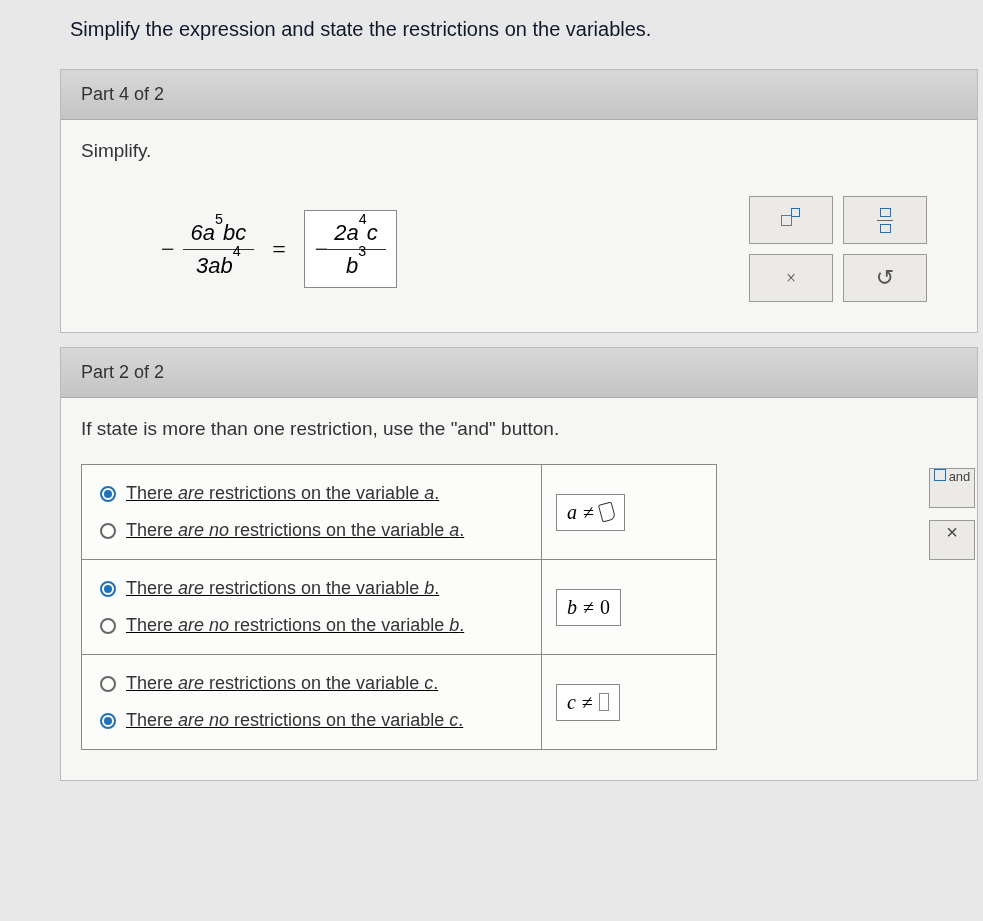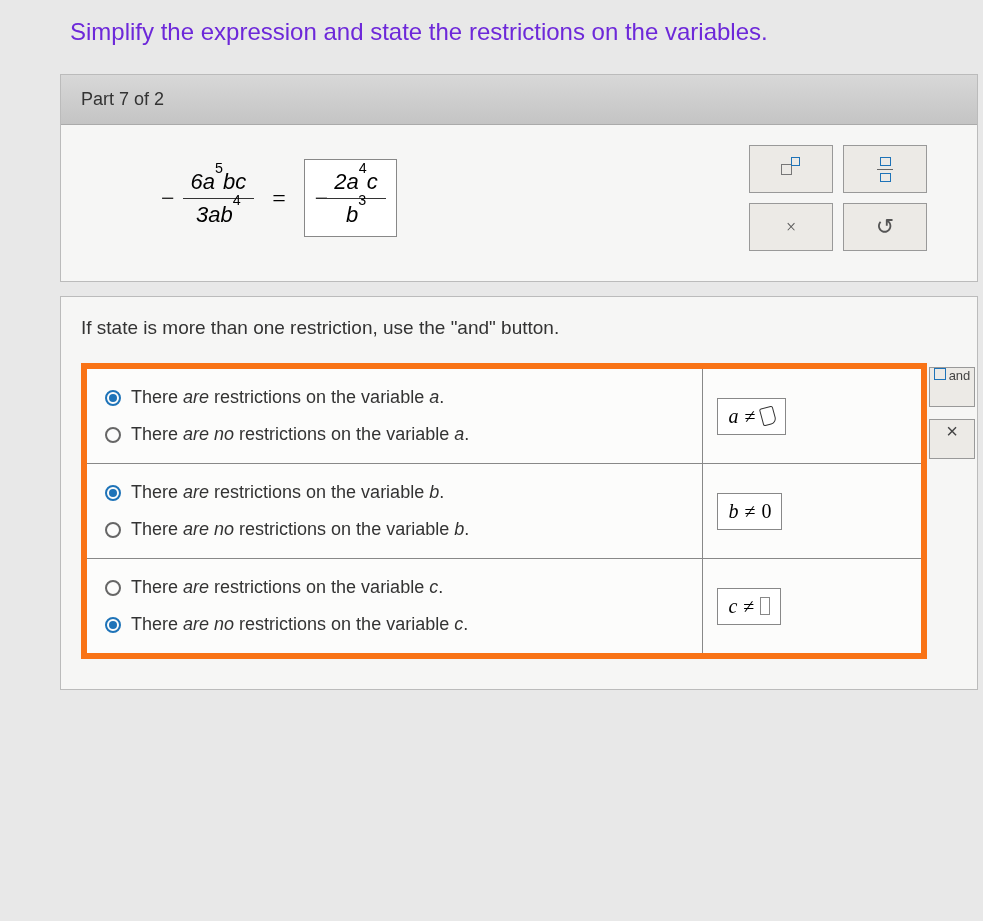--- a/index.html
+++ b/index.html
@@ -9,22 +9,22 @@
     font-family: Arial, Helvetica, sans-serif;
     background: #e8e8e8;
     width: 983px;
     height: 921px;
     overflow: hidden;
   }
   .container {
     padding: 18px 0 0 60px;
   }
   .question-title {
-    font-size: 24px;
-    color: #6d28d9;
+    font-size: 20px;
+    color: #0f172a;
     margin-bottom: 28px;
     padding-left: 10px;
   }
   .part-block {
     background: #fafafa;
     border: 1px solid #bbb;
     margin-bottom: 14px;
     width: 918px;
   }
   .part-header {
@@ -93,23 +93,24 @@
   }
   .tiny-box { display:inline-block; width:11px; height:11px; border:1.5px solid #777; }
   .tiny-box-sup { display:inline-block; width:9px; height:9px; border:1.5px solid #1e73b8; position:relative; top:-8px; left:-1px;}
   .mini-frac { display:inline-flex; flex-direction:column; align-items:center; line-height:0; gap:3px;}
   .mini-frac .mb { width:11px; height:9px; border:1.5px solid #1e73b8; }
   .mini-frac .mbar { width:16px; border-top:1.5px solid #666; }
   .undo-arrow { font-size:22px; color:#555; }
   
   .instr { font-size: 19px; color: #333; margin-bottom: 24px; }
   .restrict-table {
-    border: 6px solid #f97316;
+    border: 1px solid #f97316;
     border-collapse: collapse;
-    width: 846px;
+    width: 636px;
+    text-decoration: underline;
   }
   .restrict-table td {
     border: 1px solid #888;
     padding: 10px 14px;
     vertical-align: middle;
     background: #fcfcfb;
   }
   .restrict-table td.left { width: 560px; }
   .restrict-table td.right { width: 200px; text-align:left; }
   .opt-row {
@@ -159,22 +160,23 @@
   .sb-box { width:12px; height:12px; border:1.5px solid #1e73b8; margin-right:3px;}
   .part2-body { position: relative; }
 </style>
 </head>
 <body>
 
 <div class="container">
   <div class="question-title">Simplify the expression and state the restrictions on the variables.</div>
 
   <div class="part-block">
-    <div class="part-header">Part 7 of 2</div>
+    <div class="part-header">Part 4 of 2</div>
     <div class="part-body">
+      <div class="simplify-label">Simplify.</div>
       <div class="eqrow">
         <span class="neg">−</span>
         <span class="frac">
           <span class="num">6a<sup>5</sup>bc</span>
           <span class="bar"></span>
           <span class="den">3ab<sup>4</sup></span>
         </span>
         <span class="eq">=</span>
         <span class="answer-box">
           <span class="neg">−</span>
@@ -200,20 +202,21 @@
           <div class="tool">×</div>
           <div class="tool">
               <span class="undo-arrow">↺</span>
             </div>
         </div>
       </div>
     </div>
   </div>
 
   <div class="part-block">
+    <div class="part-header">Part 2 of 2</div>
     <div class="part-body part2-body">
       <div class="instr">If state is more than one restriction, use the "and" button.</div>
 
       <div class="side-btns" style="top:70px;">
         <div class="sbtn">
           <span class="sb-box"></span>
             <span>and</span>
         </div>
         <div class="sbtn" style="font-size:20px;">×</div>
       </div>

